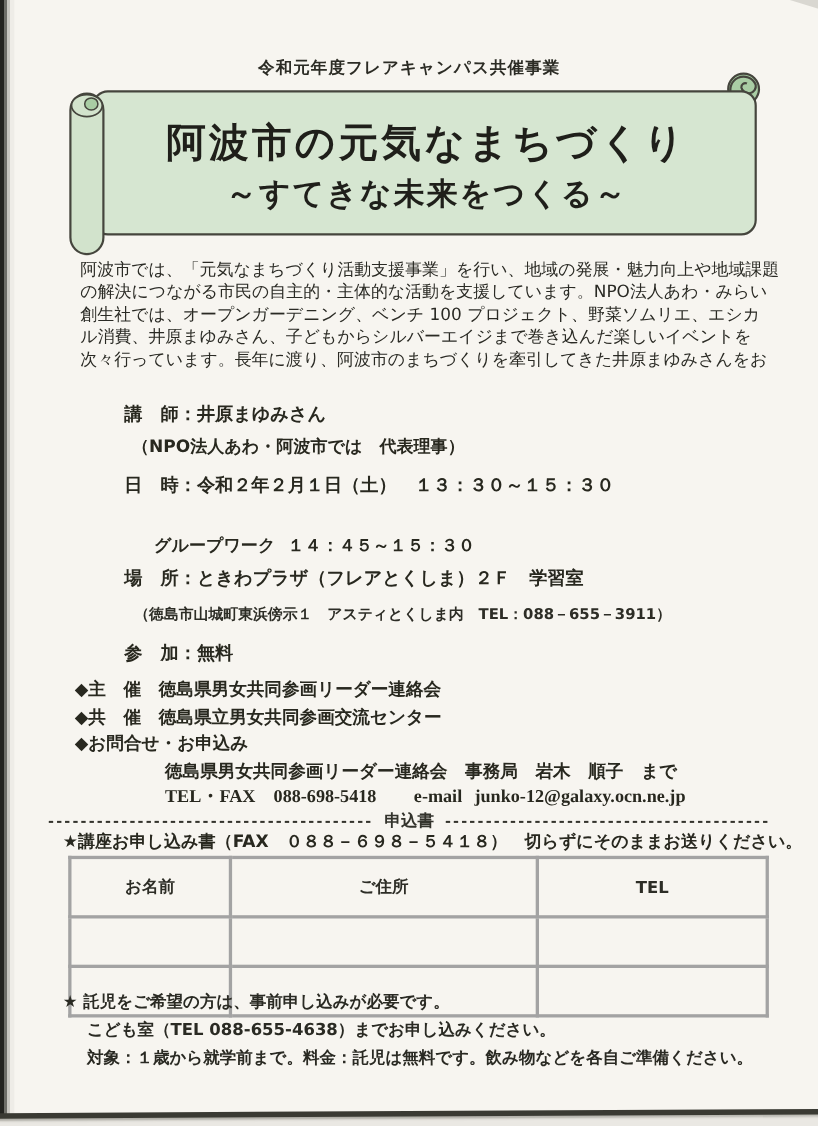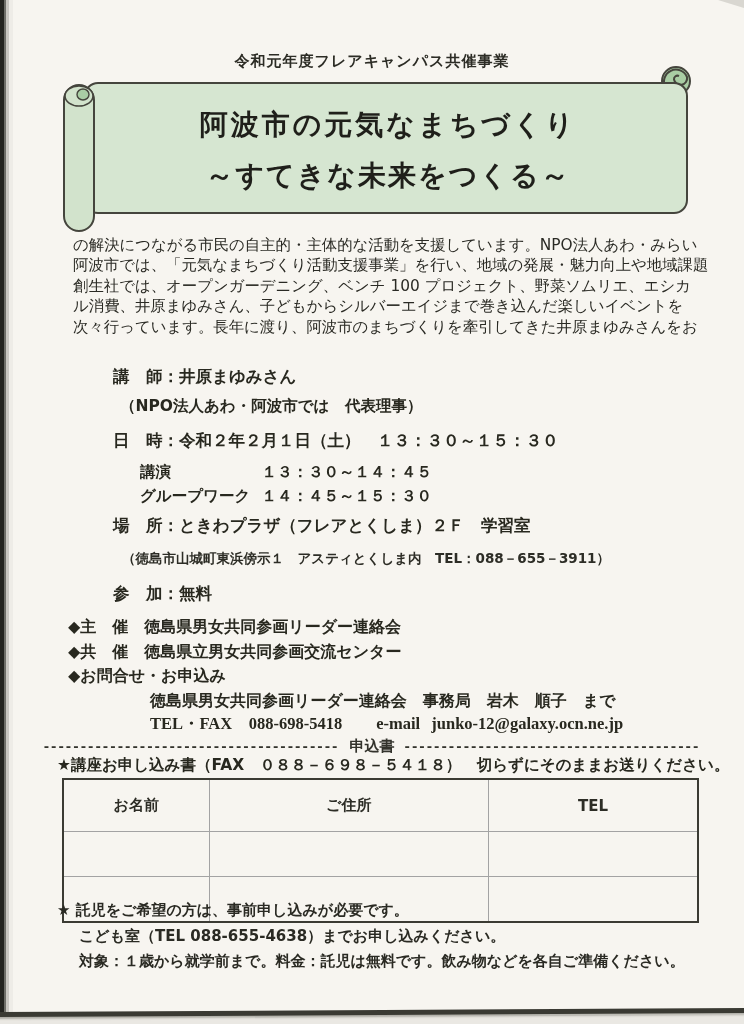--- a/index.html
+++ b/index.html
@@ -15,21 +15,21 @@
     transform:rotate(-0.3deg);box-shadow:0 2px 2px rgba(60,60,50,.35);}
   .below-bottom{position:absolute;left:0;bottom:0;width:100%;height:9px;background:#eae8e3;}
   .corner-tr{position:absolute;right:0;top:0;width:0;height:0;
     border-left:26px solid transparent;border-top:8px solid #d9d7d1;}
   
   .program-label{position:absolute;top:52px;left:0;width:744px;text-align:center;
     font-size:15px;letter-spacing:1px;font-weight:bold;color:#2c2c25;}
   
   .banner-svg{position:absolute;left:60px;top:55px;}
   .banner-title{position:absolute;left:86px;top:106px;width:604px;text-align:center;
-    font-size:28px;font-weight:bold;letter-spacing:3px;color:#1f1f1a;}
+    font-size:36px;font-weight:bold;letter-spacing:3px;color:#1f1f1a;}
   .banner-subtitle{position:absolute;left:86px;top:157px;width:604px;text-align:center;
     font-size:28px;font-weight:bold;letter-spacing:2px;color:#1f1f1a;}
   
   .intro{position:absolute;left:73px;top:235px;width:640px;font-size:15.4px;line-height:20.4px;
     white-space:nowrap;color:#2a2a24;}
   
   .row{position:absolute;left:72px;font-size:16.5px;font-weight:bold;white-space:nowrap;color:#28281f;padding-left:41px;}
   .sub{position:absolute;font-weight:bold;white-space:nowrap;color:#28281f;}
   .sch-row{position:absolute;left:140px;font-size:15.5px;font-weight:bold;white-space:nowrap;color:#28281f;}
   .sch-name{display:inline-block;width:116px;}
@@ -38,21 +38,21 @@
   .contact-line{position:absolute;left:150px;font-size:16px;font-weight:bold;white-space:nowrap;color:#28281f;}
   .latin{font-family:"Liberation Serif",serif;font-weight:bold;font-size:16.5px;}
   .email-gap{display:inline-block;width:34px;}
   
   .divider{position:absolute;top:737px;left:0;width:744px;text-align:center;
     font-size:13px;white-space:nowrap;color:#33332c;}
   .divider .dashes{letter-spacing:2px;font-weight:bold;}
   .divider .divider-label{font-size:15px;font-weight:bold;padding:0 10px;}
   .form-title{position:absolute;left:57px;top:755px;font-size:15.5px;font-weight:bold;white-space:nowrap;color:#28281f;}
   table.app{position:absolute;left:62px;top:778px;width:637px;border-collapse:collapse;table-layout:fixed;}
-  table.app td,table.app th{border:1px solid #a3a3a3;font-size:15px;font-weight:bold;color:#2d2d26;
+  table.app td,table.app th{border:3px solid #a3a3a3;font-size:15px;font-weight:bold;color:#2d2d26;
     text-align:center;vertical-align:middle;padding:16px;}
   table.app{border:2px solid #3b3b33;}
   tr.hdr{height:26px;}
   tr.blank{height:45px;}
   
   .note{position:absolute;font-size:15px;font-weight:bold;white-space:nowrap;color:#2a2a23;}
 </style>
 </head>
 <body>
 
@@ -75,38 +75,34 @@
     <g>
       <rect x="4" y="30" width="30" height="146" rx="15" fill="#d2e3cc" stroke="#45453d" stroke-width="2"></rect>
       <ellipse cx="19" cy="41" rx="14" ry="10" fill="#d2e3cc" stroke="#45453d" stroke-width="1.6"></ellipse>
       <ellipse cx="23" cy="39.5" rx="6" ry="5.5" fill="#a9cda4" stroke="#45453d" stroke-width="1.4"></ellipse>
     </g>
   </svg>
   <div class="banner-title">阿波市の元気なまちづくり</div>
   <div class="banner-subtitle">～すてきな未来をつくる～</div>
 
   <div class="intro">
+    <div>阿波市では、「元気なまちづくり活動支援事業」を行い、地域の発展・魅力向上や地域課題</div>
     <div>の解決につながる市民の自主的・主体的な活動を支援しています。NPO法人あわ・みらい</div>
-    <div>阿波市では、「元気なまちづくり活動支援事業」を行い、地域の発展・魅力向上や地域課題</div>
     <div>創生社では、オープンガーデニング、ベンチ 100 プロジェクト、野菜ソムリエ、エシカ</div>
     <div>ル消費、井原まゆみさん、子どもからシルバーエイジまで巻き込んだ楽しいイベントを</div>
     <div>次々行っています。長年に渡り、阿波市のまちづくりを牽引してきた井原まゆみさんをお</div>
   </div>
 
   <div class="row" style="top:366px">
     <span>講　師：</span><span>井原まゆみさん</span>
   </div>
   <div class="sub" style="top:396px;left:120px;font-size:15.5px">（NPO法人あわ・阿波市では　代表理事）</div>
 
   <div class="row" style="top:430px">
     <span>日　時：</span><span>令和２年２月１日（土）　１３：３０～１５：３０</span>
-  </div>
-  <div class="sch-row" style="top:462px">
-    <span class="sch-name">講演</span>
-    <span class="sch-time">１３：３０～１４：４５</span>
   </div>
   <div class="sch-row" style="top:486px">
     <span class="sch-name">グループワーク</span>
     <span class="sch-time">１４：４５～１５：３０</span>
   </div>
 
   <div class="row" style="top:515px">
     <span>場　所：</span><span>ときわプラザ（フレアとくしま）２Ｆ　学習室</span>
   </div>
   <div class="venue-note" style="top:550px">（徳島市山城町東浜傍示１　アスティとくしま内　TEL：088－655－3911）</div>

